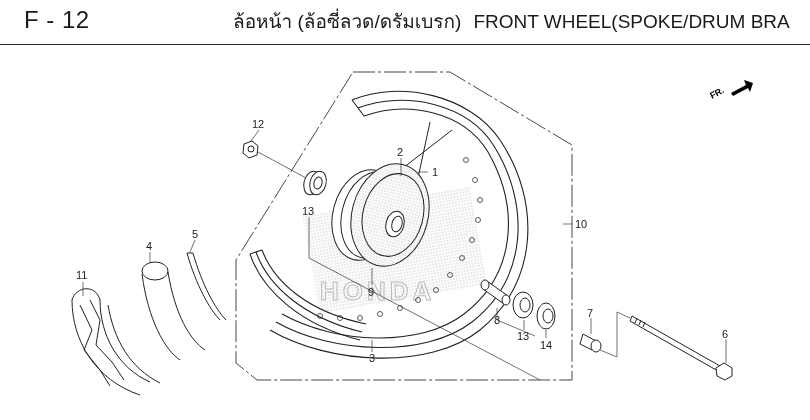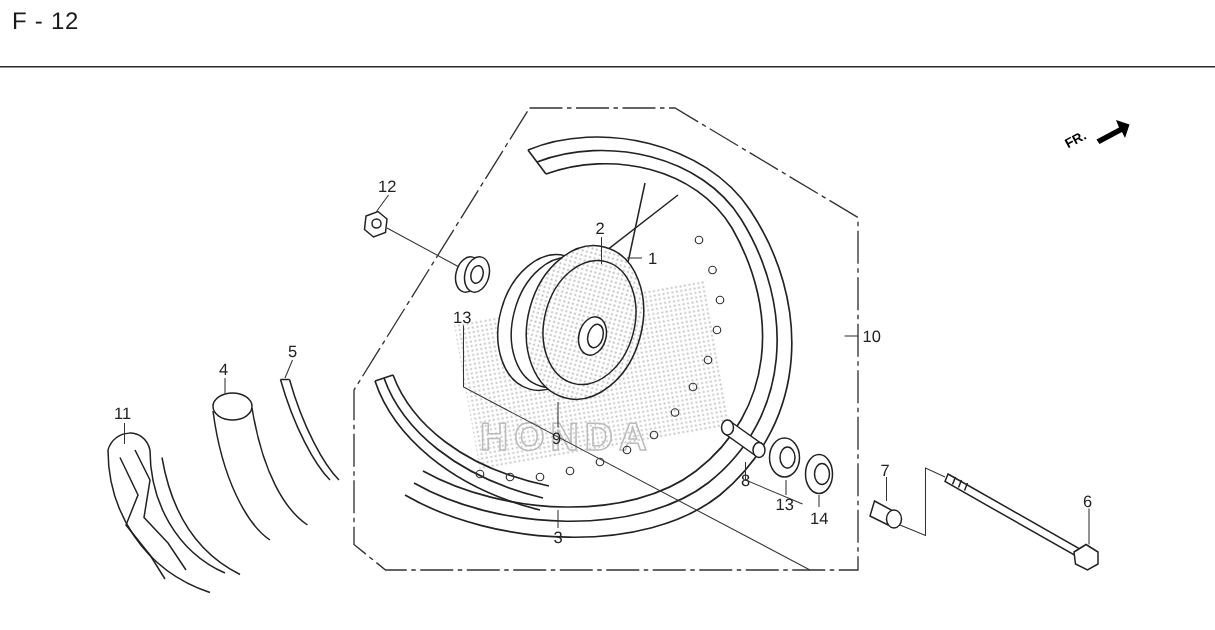--- a/index.html
+++ b/index.html
@@ -1,30 +1,33 @@
 <!DOCTYPE html>
 <html><head>
   <meta charset="utf-8">
   <style>
     html, body { margin: 0; padding: 0; background: #ffffff; }
     body { width: 810px; height: 420px; position: relative; overflow: hidden; font-family: "Liberation Sans", sans-serif; color: #1a1a1a; }
     .header { position: absolute; left: 0; top: 0; width: 810px; height: 44px; }
-    .code { position: absolute; left: 8px; top: 6px; font-size: 16px; letter-spacing: 0.5px; }
+    .code { position: absolute; left: 24px; top: 6px; font-size: 24px; letter-spacing: 0.5px; }
     .title { position: absolute; left: 233px; top: 6px; font-size: 19px; white-space: nowrap; }
     .title-en { margin-left: 12px; }
     .rule { position: absolute; left: 0; top: 44px; width: 810px; height: 1px; background: #2a2a2a; }
     svg.diagram { position: absolute; left: 0; top: 0; }
     .callout { font-family: "Liberation Sans", sans-serif; font-size: 11px; fill: #222; }
     .fr-label { font-family: "Liberation Sans", sans-serif; font-size: 9px; font-weight: bold; fill: #000; }
   </style>
 </head>
 <body>
 
 <div class="header">
   <div class="code">F - 12</div>
+  <div class="title">
+    <span>ล้อหน้า (ล้อซี่ลวด/ดรัมเบรก)</span><span class="title-en">FRONT WHEEL(SPOKE/DRUM BRA</span>
+  </div>
 </div>
 <div class="rule"></div>
 
 <svg class="diagram" width="810" height="420" viewBox="0 0 810 420">
   <defs>
     <pattern id="stip" width="3" height="3" patternUnits="userSpaceOnUse">
       <rect width="3" height="3" fill="#fff"></rect>
       <circle cx="1" cy="1" r="0.7" fill="#bdbdbd"></circle>
     </pattern>
   </defs>

